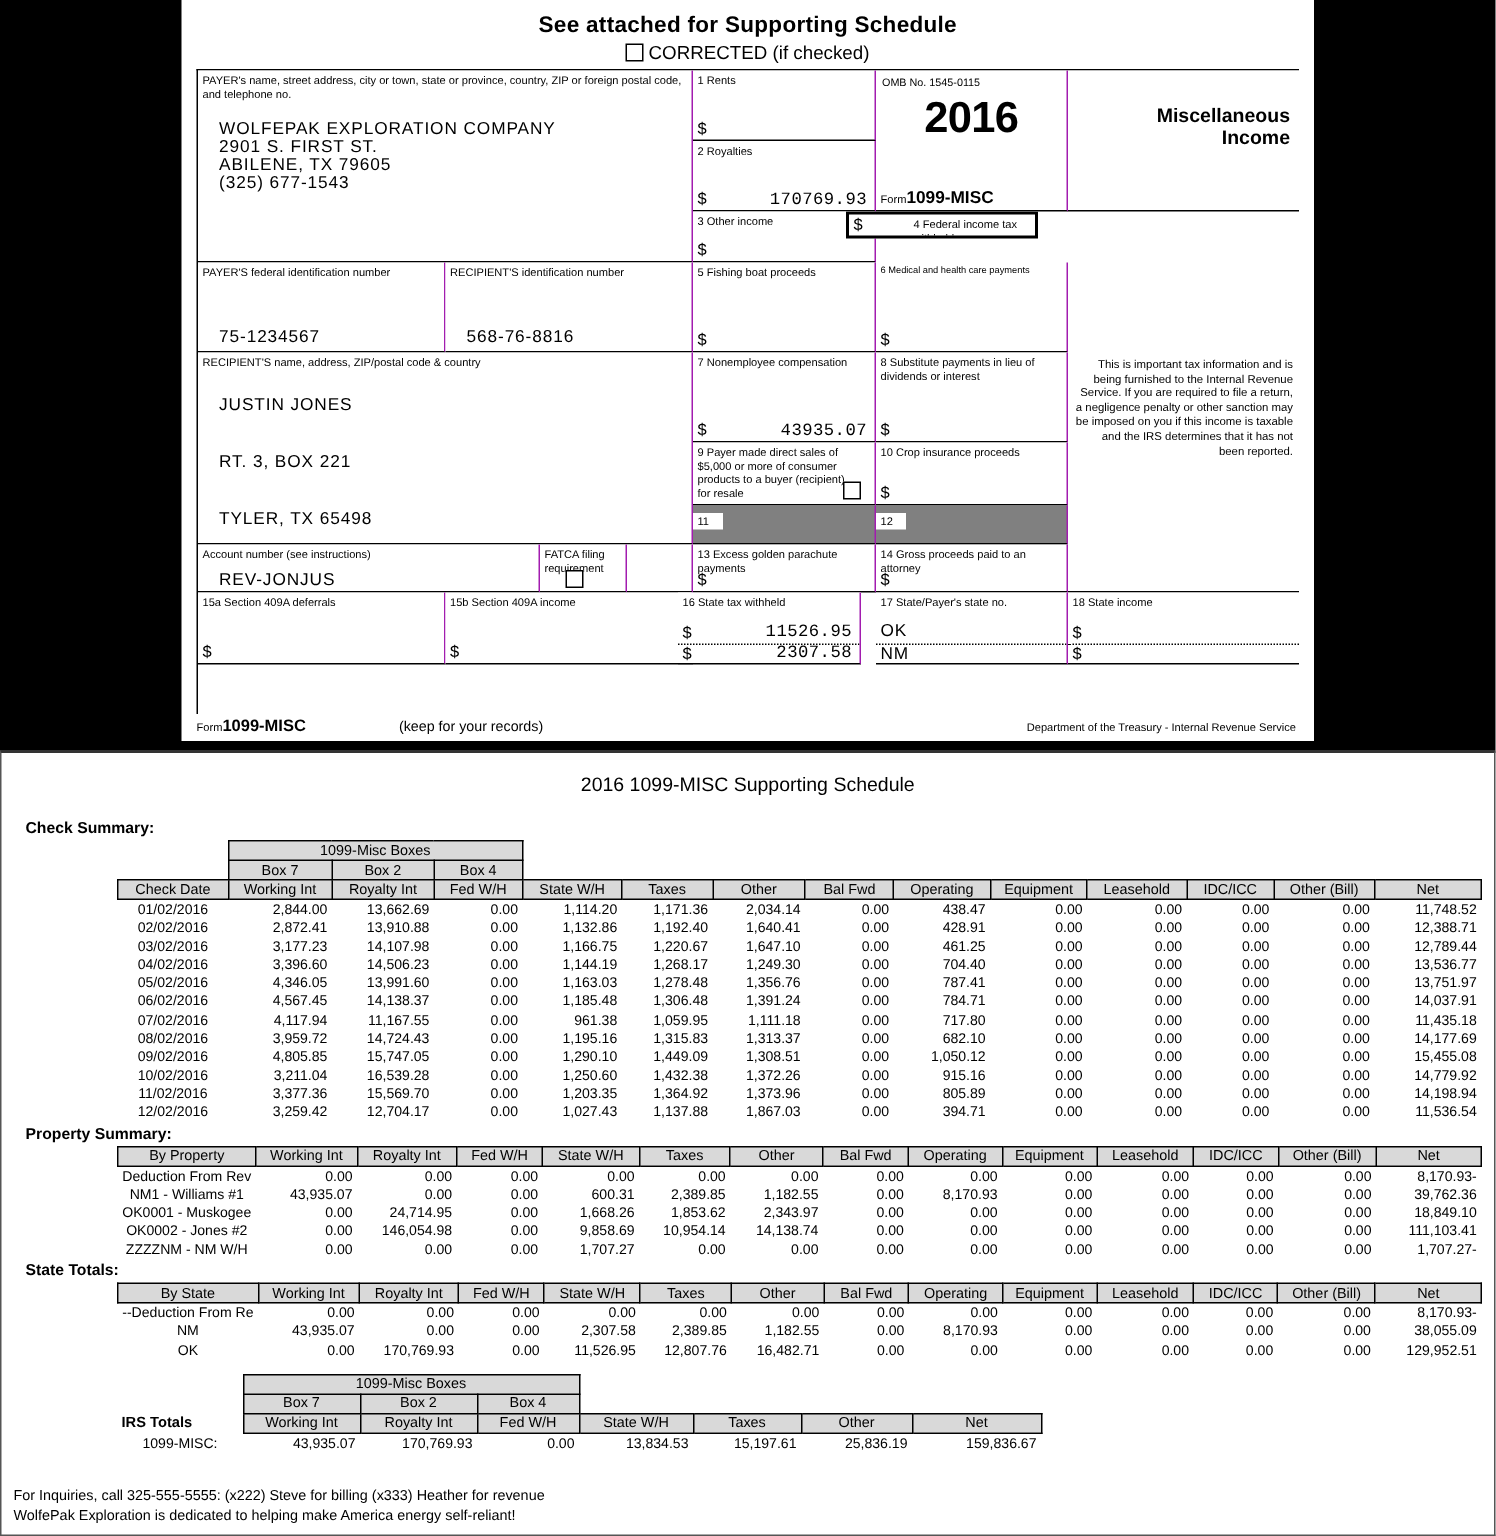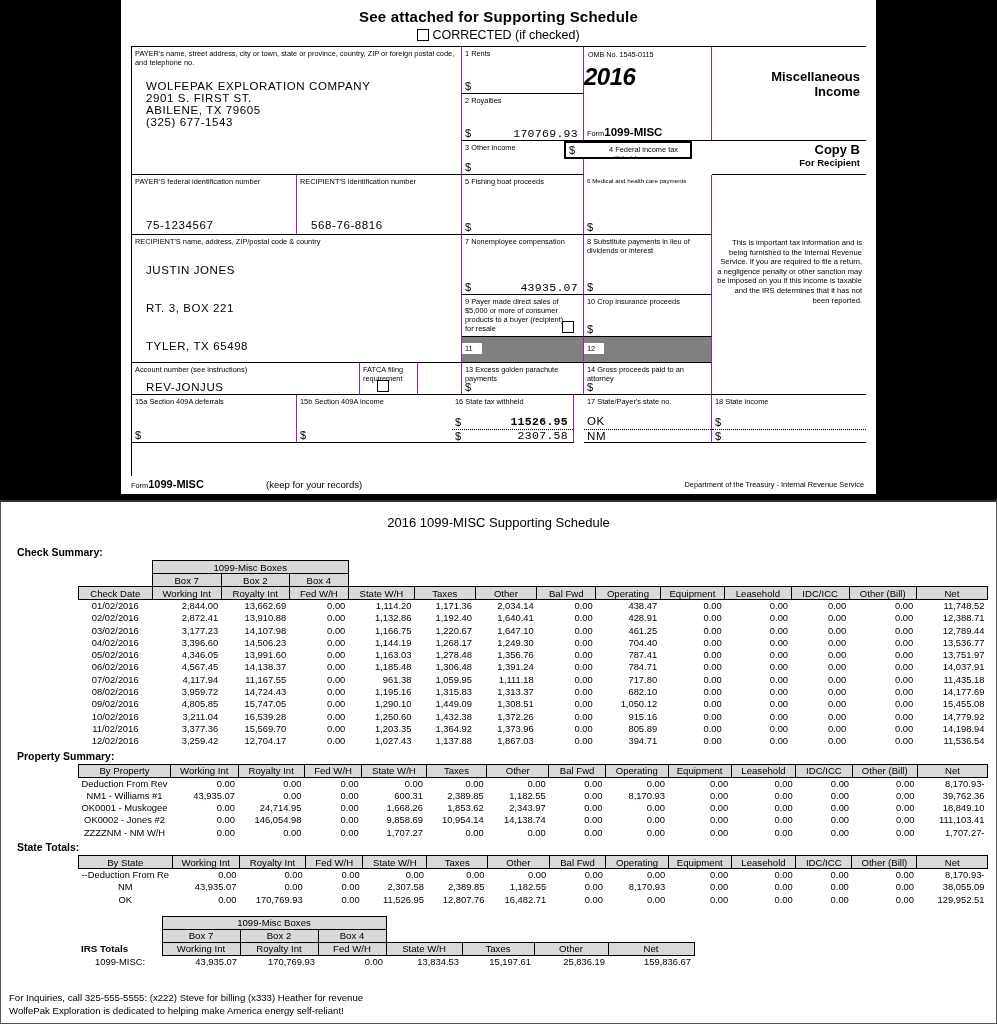--- a/index.html
+++ b/index.html
@@ -79,22 +79,22 @@
   .no-bottom { border-bottom:none; }
 
   .shade { background:#808080; }
   .shade .corner {
     background:#fff; display:inline-block;
     padding:1px 9px 1px 3px; font-size:7.4px;
   }
 
   .omb { font-size:7.2px; padding:3px 0 0 4px; }
   .year {
-    text-align:left; font-size:24px; font-weight:bold;
-    margin-top:4px; letter-spacing:-.5px;font-style:italic;
+    text-align:center; font-size:29px; font-weight:bold;
+    margin-top:4px; letter-spacing:-.5px;
   }
   .formno { font-size:7.4px; padding-left:3px; }
   .formno b { font-size:11.5px; }
 
   .rightcol { font-size:13px; font-weight:bold; text-align:right; }
   .notice {
     font-size:7.6px; line-height:9.6px; text-align:right;
     padding:3px 4px 0 4px;
   }
 
@@ -202,26 +202,20 @@
         <span class="amt"></span>
       </div>
 
       <div class="cell no-right" style="left:580px;top:0;width:154px;height:94px;border-bottom:1px solid #000;">
         <div class="rightcol" style="padding:22px 6px 0 0;">
           <div>Miscellaneous</div>
           <div>Income</div>
         </div>
       </div>
 
-      <div class="cell no-right" style="left:580px;top:94px;width:154px;height:34px;">
-        <div class="rightcol" style="padding:1px 6px 0 0;">
-          <div>Copy B</div>
-          <div style="font-size:9.5px;">For Recipient</div>
-        </div>
-      </div>
 
       <div class="cell" style="left:0;top:128px;width:165px;height:60px;">
         <span class="cap">PAYER'S federal identification number</span>
         <span class="typed" style="position:absolute;left:14px;bottom:3px;">75-1234567</span>
       </div>
 
       <div class="cell" style="left:165px;top:128px;width:165px;height:60px;">
         <span class="cap">RECIPIENT'S identification number</span>
         <span class="typed" style="position:absolute;left:14px;bottom:3px;">568-76-8816</span>
       </div>
@@ -315,21 +309,21 @@
 
       <div class="cell" style="left:165px;top:348px;width:165px;height:48px;">
         <span class="cap">15b Section 409A income</span>
         <span class="money">$</span>
         <span class="amt"></span>
       </div>
 
       <div class="cell" style="left:320px;top:348px;width:122px;height:48px;">
         <span class="cap">16 State tax withheld</span>
         <span style="position:absolute;left:3px;top:21px;font-size:11px;">$</span>
-        <span class="amt" style="top:20px;bottom:auto;font-weight:bold;">11526.95</span>
+        <span class="amt" style="top:20px;bottom:auto;">11526.95</span>
         <div style="position:absolute;left:0;top:34px;width:100%;border-top:1px dotted #000;"></div>
         <span style="position:absolute;left:3px;bottom:0px;font-size:11px;">$</span>
         <span class="amt">2307.58</span>
       </div>
 
       <div class="cell" style="left:452px;top:348px;width:128px;height:48px;">
         <span class="cap">17 State/Payer's state no.</span>
         <span class="typed" style="position:absolute;left:3px;top:20px;">OK</span>
         <div style="position:absolute;left:0;top:34px;width:100%;border-top:1px dotted #000;"></div>
         <span class="typed" style="position:absolute;left:3px;bottom:0px;">NM</span>

